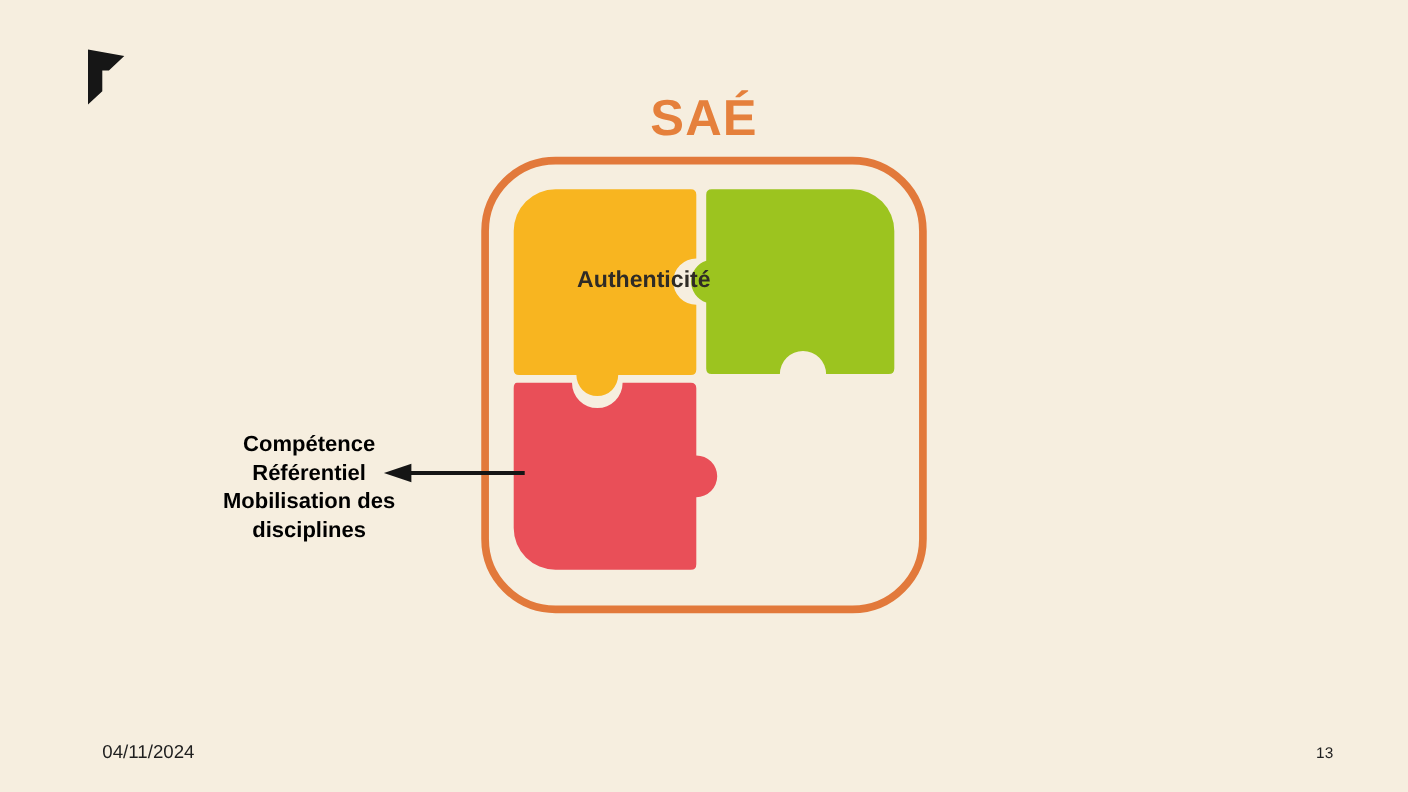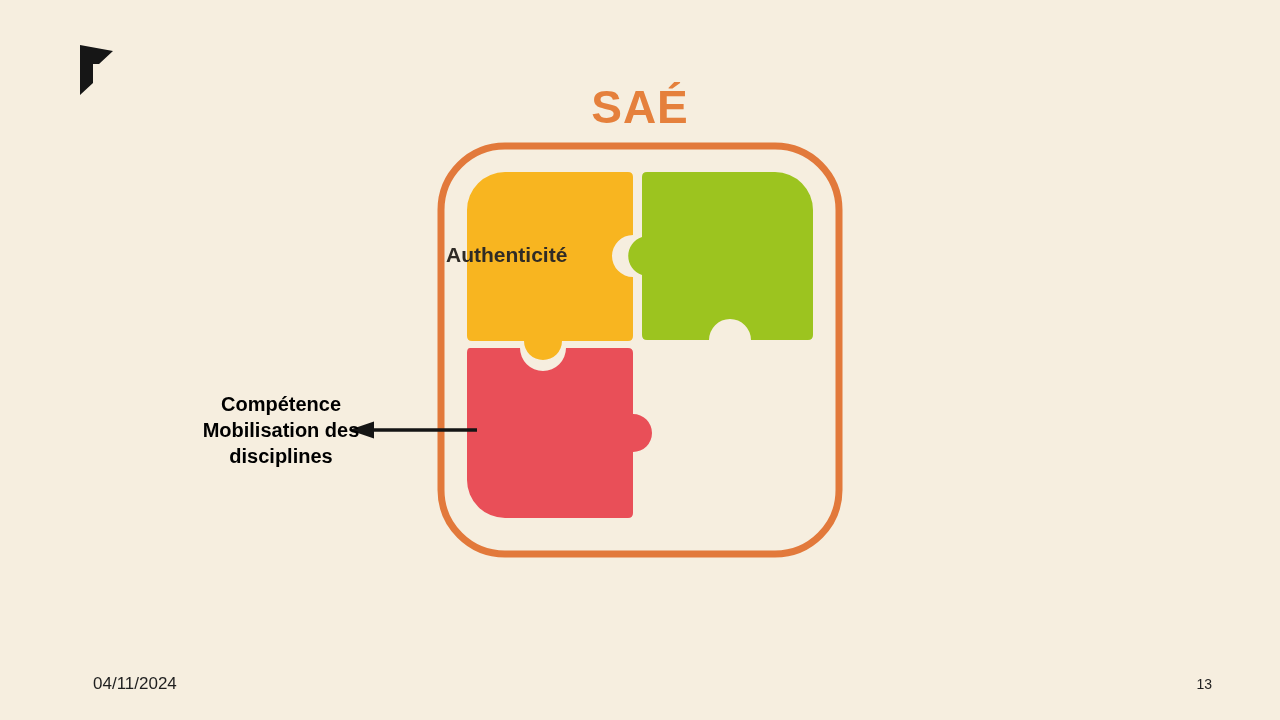--- a/index.html
+++ b/index.html
@@ -10,21 +10,21 @@
   }
   .slide{position:absolute;inset:0;}
   .corner-mark{position:absolute;left:78px;top:43px;width:36px;height:53px;}
   .title{
     position:absolute;left:540px;top:80px;width:200px;
     text-align:center;font-size:46px;font-weight:800;letter-spacing:1px;
     color:#E5803C;
   }
   .diagram{position:absolute;left:0;top:0;width:1280px;height:720px;pointer-events:none;}
   .piece-label{
-    position:absolute;width:200px;text-align:left;
+    position:absolute;width:200px;text-align:right;
     font-size:21px;font-weight:700;color:#2F2B26;
   }
   .label-authenticite{left:446px;top:243px;}
   .label-complexite{left:633px;top:243px;}
   .label-integration{left:449px;top:418px;}
   .annotation{
     position:absolute;left:181px;top:391px;width:200px;
     text-align:center;font-size:20px;font-weight:700;color:#000000;
     line-height:26px;
   }
@@ -86,20 +86,21 @@
     <g>
       <line x1="370" y1="430" x2="477" y2="430" stroke="#151515" stroke-width="3.5"></line>
       <polygon points="349,430 374,421.5 374,438.5" fill="#151515"></polygon>
     </g>
   </svg>
 
   <div class="piece-label label-authenticite">Authenticité</div>
 
   <div class="annotation">
     <div>Compétence</div>
+    <div>Référentiel</div>
     <div>Mobilisation des</div>
     <div>disciplines</div>
   </div>
 
   <div class="footer-date">04/11/2024</div>
 
 
   <div class="footer-page">13</div>
 
 </div>

